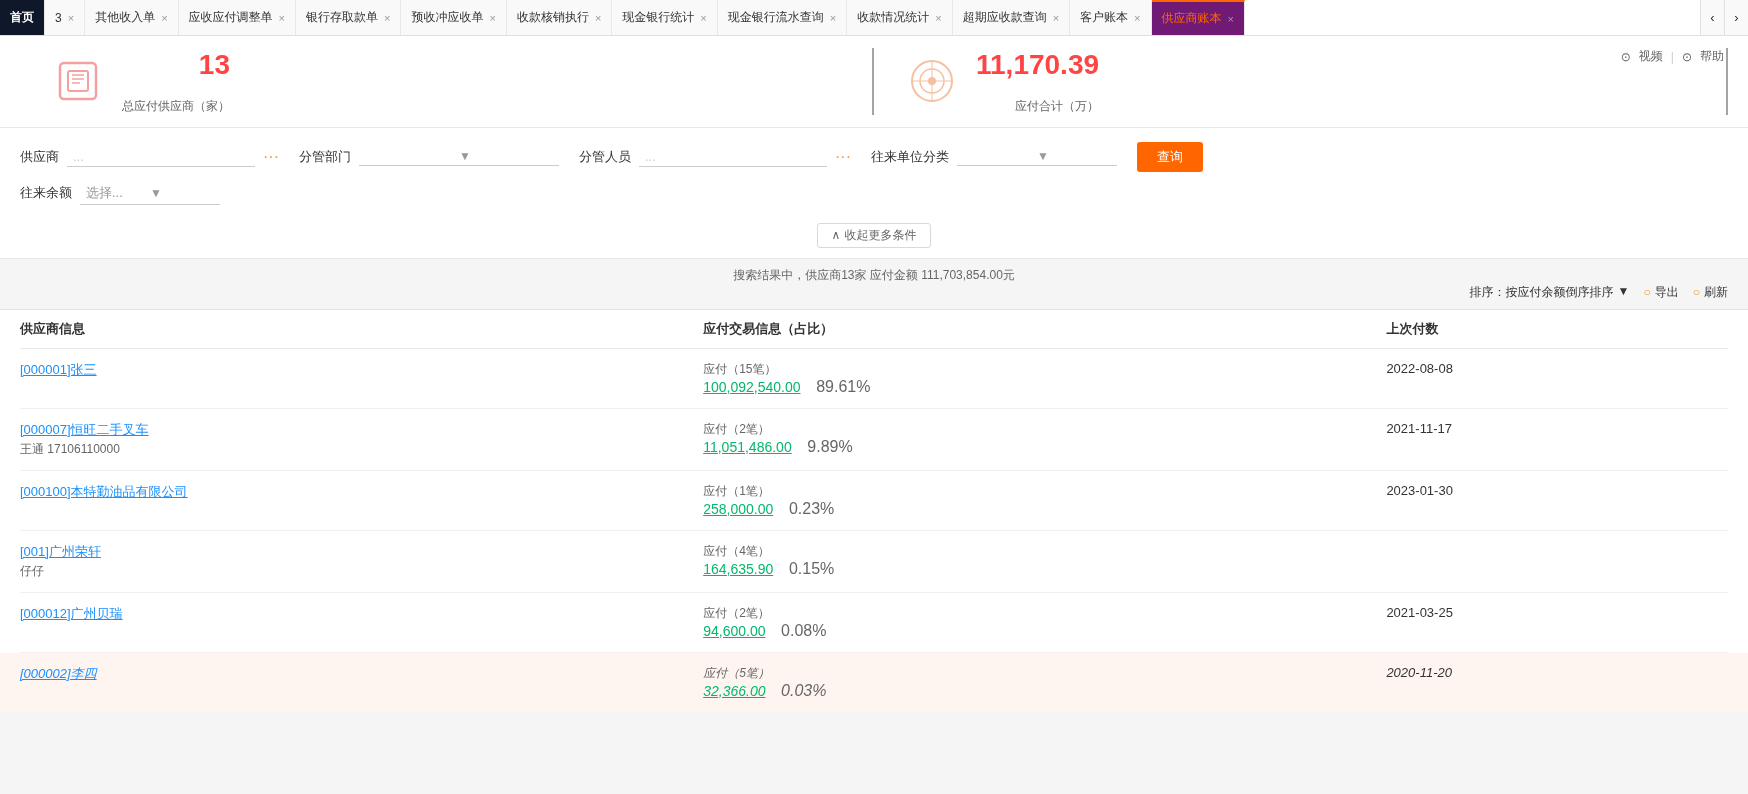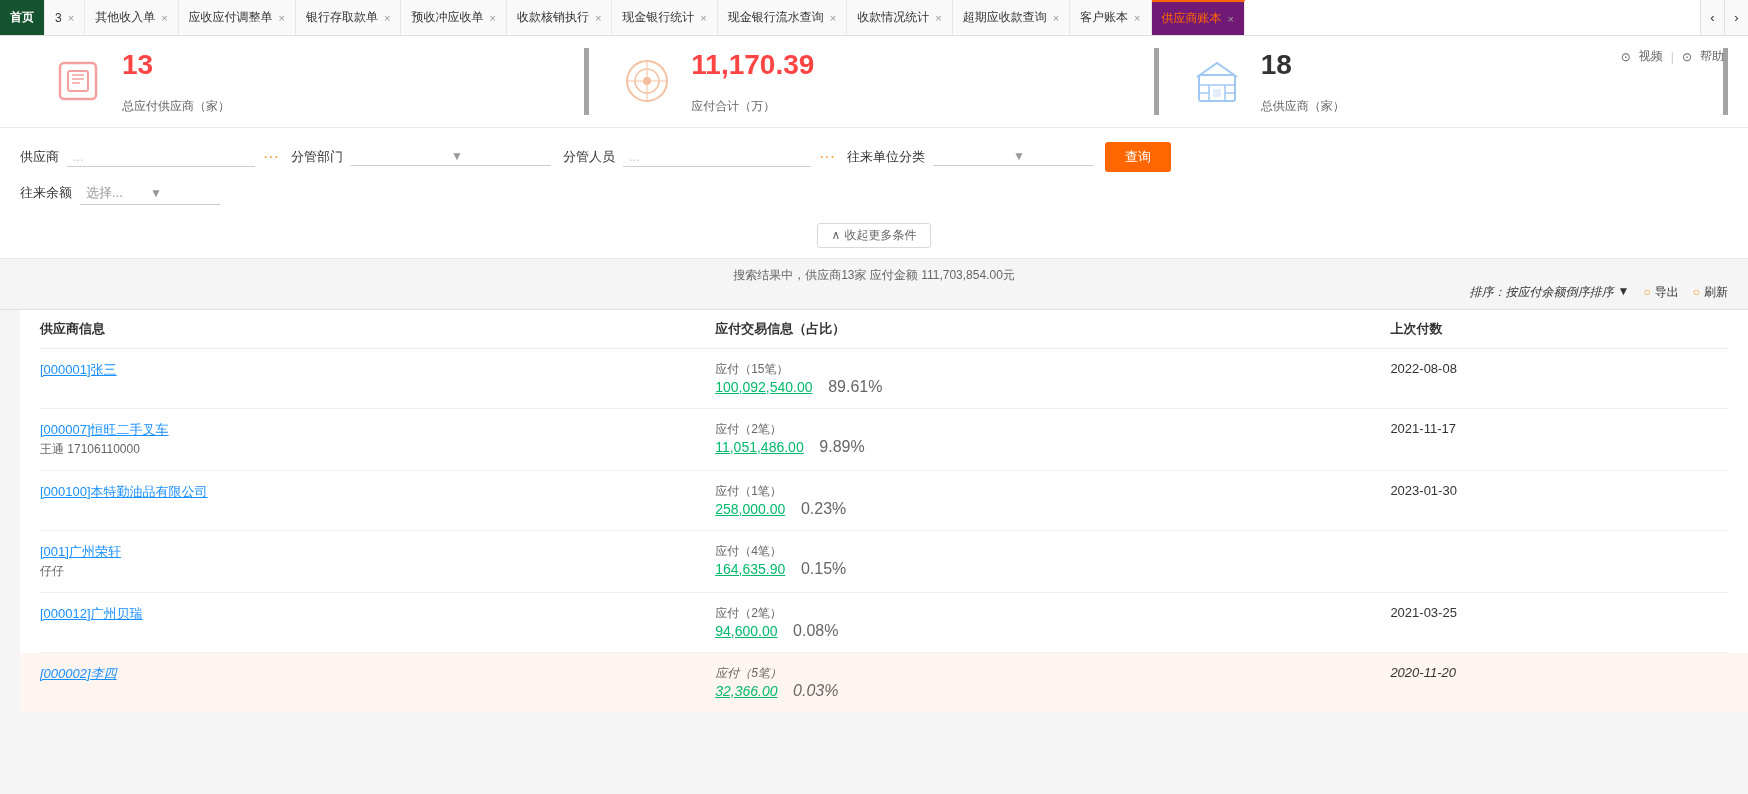--- a/index.html
+++ b/index.html
@@ -26,21 +26,21 @@
       cursor: pointer;
       background: #f9f9f9;
     }
     .nav-tab.active { background: #701a75; color: #ff6600; border-top: 2px solid #ff6600; }
     .nav-tab .close-x {
       margin-left: 6px;
       color: #999;
       font-size: 11px;
       cursor: pointer;
     }
-    .nav-home { background: #14532d; color: #fff; font-weight: bold; }
+    .nav-home { background: #0f172a; color: #fff; font-weight: bold; }
     .nav-arrows {
       margin-left: auto;
       display: flex;
       align-items: center;
     }
     .nav-arrow-btn {
       width: 24px;
       height: 36px;
       display: flex;
       align-items: center;
@@ -56,22 +56,23 @@
       align-items: center;
       background: #fff;
       padding: 12px 20px;
       border-bottom: 1px solid #e8e8e8;
       position: relative;
     }
     .stats-card {
       display: flex;
       align-items: center;
       flex: 1;
-      border-right: 5px solid #a3a3a3;
+      border-right: 2px solid #a3a3a3;
       padding: 0 30px;
+      text-align: right;
     }
     .stats-card:last-of-type { border-right: none; }
     .stats-icon {
       width: 56px;
       height: 56px;
       display: flex;
       align-items: center;
       justify-content: center;
       margin-right: 16px;
       font-size: 36px;
@@ -97,21 +98,21 @@
     
     .filter-area {
       background: #fff;
       padding: 14px 20px 10px;
       border-bottom: 1px solid #e8e8e8;
     }
     .filter-row {
       display: flex;
       align-items: center;
       margin-bottom: 10px;
-      gap: 12px;
+      gap: 20px;
     }
     .filter-item {
       display: flex;
       align-items: center;
       gap: 8px;
     }
     .filter-label {
       font-size: 13px;
       color: #333;
       white-space: nowrap;
@@ -181,36 +182,34 @@
       align-items: center;
       gap: 14px;
     }
     .sort-dropdown {
       display: flex;
       align-items: flex-start;
       gap: 4px;
       cursor: pointer;
       color: #333;
       font-size: 12px;
-      font-style: italic;
     }
     .action-link {
       display: flex;
       align-items: center;
       gap: 4px;
       cursor: pointer;
       color: #333;
       font-size: 12px;
     }
 
     
     .table-container {
       background: #fff;
       padding: 0 20px;
-      margin-left: 20px;
     }
     .table-header {
       display: grid;
       grid-template-columns: 2fr 2fr 1fr;
       padding: 10px 0;
       border-bottom: 1px solid #e8e8e8;
       font-weight: bold;
       font-size: 13px;
       color: #333;
     }
@@ -329,38 +328,20 @@
         <circle cx="26" cy="26" r="4" fill="#f5c0a0"></circle>
         <line x1="26" y1="6" x2="26" y2="46" stroke="#f5c0a0" stroke-width="1"></line>
         <line x1="6" y1="26" x2="46" y2="26" stroke="#f5c0a0" stroke-width="1"></line>
       </svg>
     </div>
     <div class="stats-info">
       <div class="stats-number">11,170.39</div>
       <div class="stats-label">应付合计（万）</div>
     </div>
   </div>
-  <div class="stats-card">
-    <div class="stats-icon blue">
-      <svg width="52" height="52" viewBox="0 0 52 52">
-        <rect x="8" y="20" width="36" height="26" rx="2" fill="none" stroke="#a0c8f5" stroke-width="2"></rect>
-        <polyline points="6,22 26,8 46,22" fill="none" stroke="#a0c8f5" stroke-width="2"></polyline>
-        <rect x="18" y="30" width="16" height="16" rx="1" fill="none" stroke="#a0c8f5" stroke-width="1.5"></rect>
-        <rect x="22" y="34" width="8" height="8" fill="#a0c8f5" opacity="0.3"></rect>
-        <line x1="8" y1="30" x2="18" y2="30" stroke="#a0c8f5" stroke-width="1.5"></line>
-        <line x1="34" y1="30" x2="44" y2="30" stroke="#a0c8f5" stroke-width="1.5"></line>
-        <line x1="8" y1="38" x2="18" y2="38" stroke="#a0c8f5" stroke-width="1.5"></line>
-        <line x1="34" y1="38" x2="44" y2="38" stroke="#a0c8f5" stroke-width="1.5"></line>
-      </svg>
-    </div>
-    <div class="stats-info">
-      <div class="stats-number dark">18</div>
-      <div class="stats-label">总供应商（家）</div>
-    </div>
-  </div>
   <div class="header-actions">
     <span>⊙</span>
     <span>视频</span>
     <span class="divider-v">|</span>
     <span>⊙</span>
     <span>帮助</span>
   </div>
 </div>
 
 <div class="filter-area">

